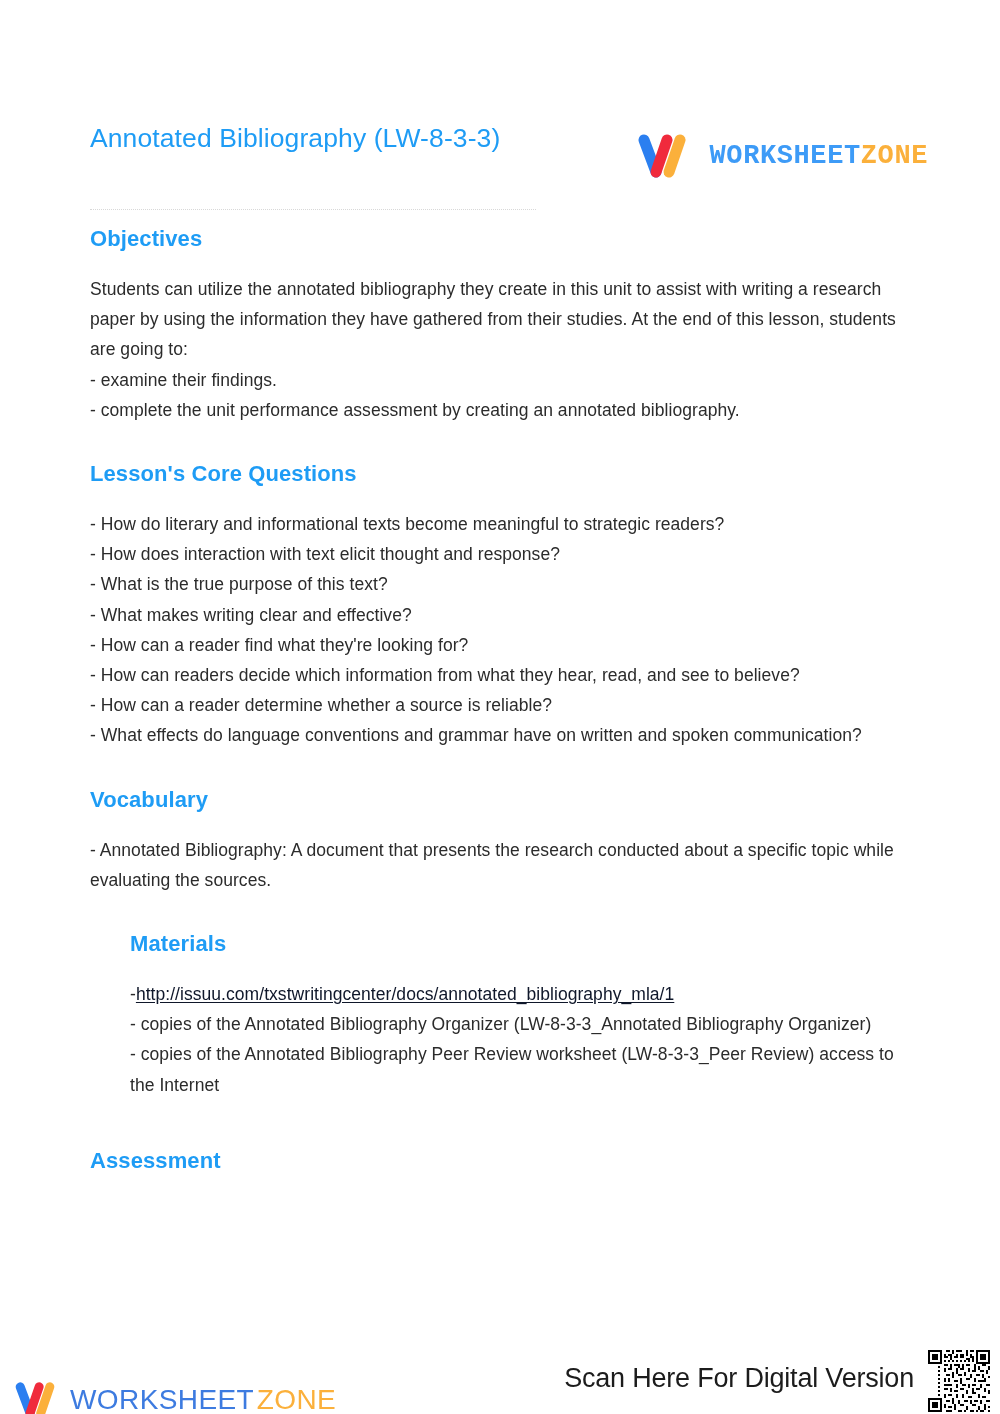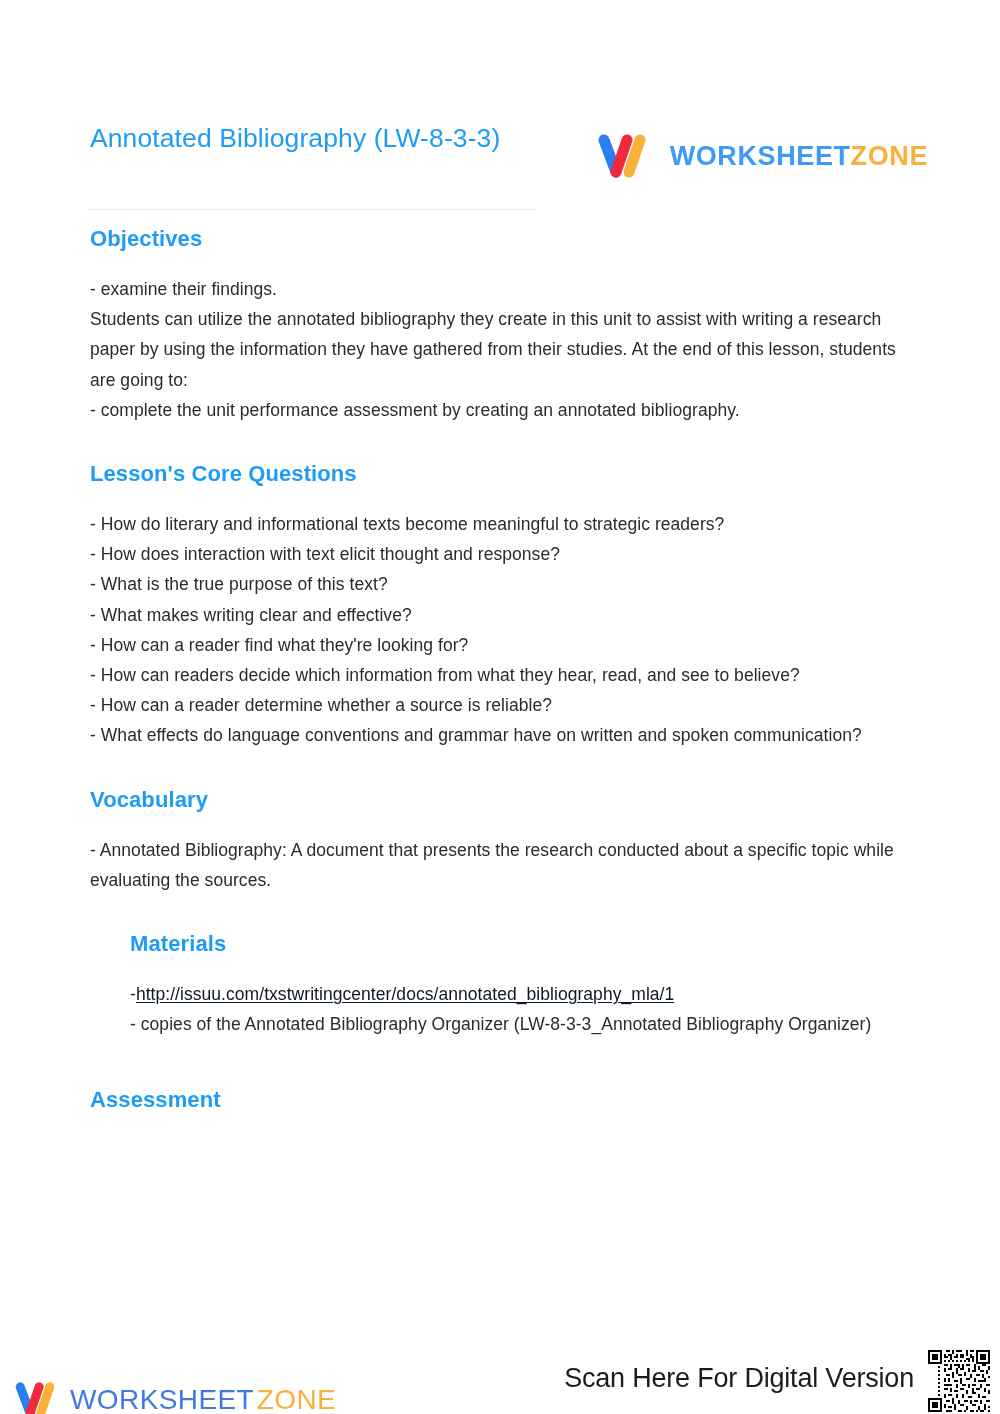--- a/index.html
+++ b/index.html
@@ -42,20 +42,21 @@
     font-weight: 400;
     letter-spacing: 0.1px;
   }
   .brand-logo {
     position: absolute;
     right: 0;
     top: 14px;
     display: flex;
     align-items: center;
     gap: 20px;
+    font-family: Liberation Mono, monospace;
   }
   .brand-mark {
     width: 56px;
     height: 48px;
     display: block;
   }
   .brand-text {
     font-size: 27px;
     font-weight: 700;
     letter-spacing: 0.6px;
@@ -179,22 +180,22 @@
     </div>
   </div>
 
   <div class="title-rule"></div>
 
   <div class="content">
 
     <div class="section">
       <div class="section-heading">Objectives</div>
       <div class="lines">
+        <div class="line">Students can utilize the annotated bibliography they create in this unit to assist with writing a research paper by using the information they have gathered from their studies. At the end of this lesson, students are going to:</div>
         <div class="line">- examine their findings.</div>
-        <div class="line">Students can utilize the annotated bibliography they create in this unit to assist with writing a research paper by using the information they have gathered from their studies. At the end of this lesson, students are going to:</div>
         <div class="line">- complete the unit performance assessment by creating an annotated bibliography.</div>
       </div>
     </div>
 
     <div class="section" style="margin-top:34px;">
       <div class="section-heading">Lesson's Core Questions</div>
       <div class="lines">
         <div class="line">- How do literary and informational texts become meaningful to strategic readers?</div>
         <div class="line">- How does interaction with text elicit thought and response?</div>
         <div class="line">- What is the true purpose of this text?</div>
@@ -211,20 +212,21 @@
       <div class="lines">
         <div class="line">- Annotated Bibliography: A document that presents the research conducted about a specific topic while evaluating the sources.</div>
       </div>
     </div>
 
     <div class="section" style="margin-top:34px;margin-left:40px;">
       <div class="section-heading">Materials</div>
       <div class="lines">
         <div class="line"><span>-</span><a class="ext-link" href="#">http://issuu.com/txstwritingcenter/docs/annotated_bibliography_mla/1</a></div>
         <div class="line">- copies of the Annotated Bibliography Organizer (LW-8-3-3_Annotated Bibliography Organizer)</div>
+        <div class="line">- copies of the Annotated Bibliography Peer Review worksheet (LW-8-3-3_Peer Review) access to the Internet</div>
       </div>
     </div>
 
     <div class="section" style="margin-top:46px;">
       <div class="section-heading">Assessment</div>
     </div>
 
   </div>
 
   <div class="footer">

